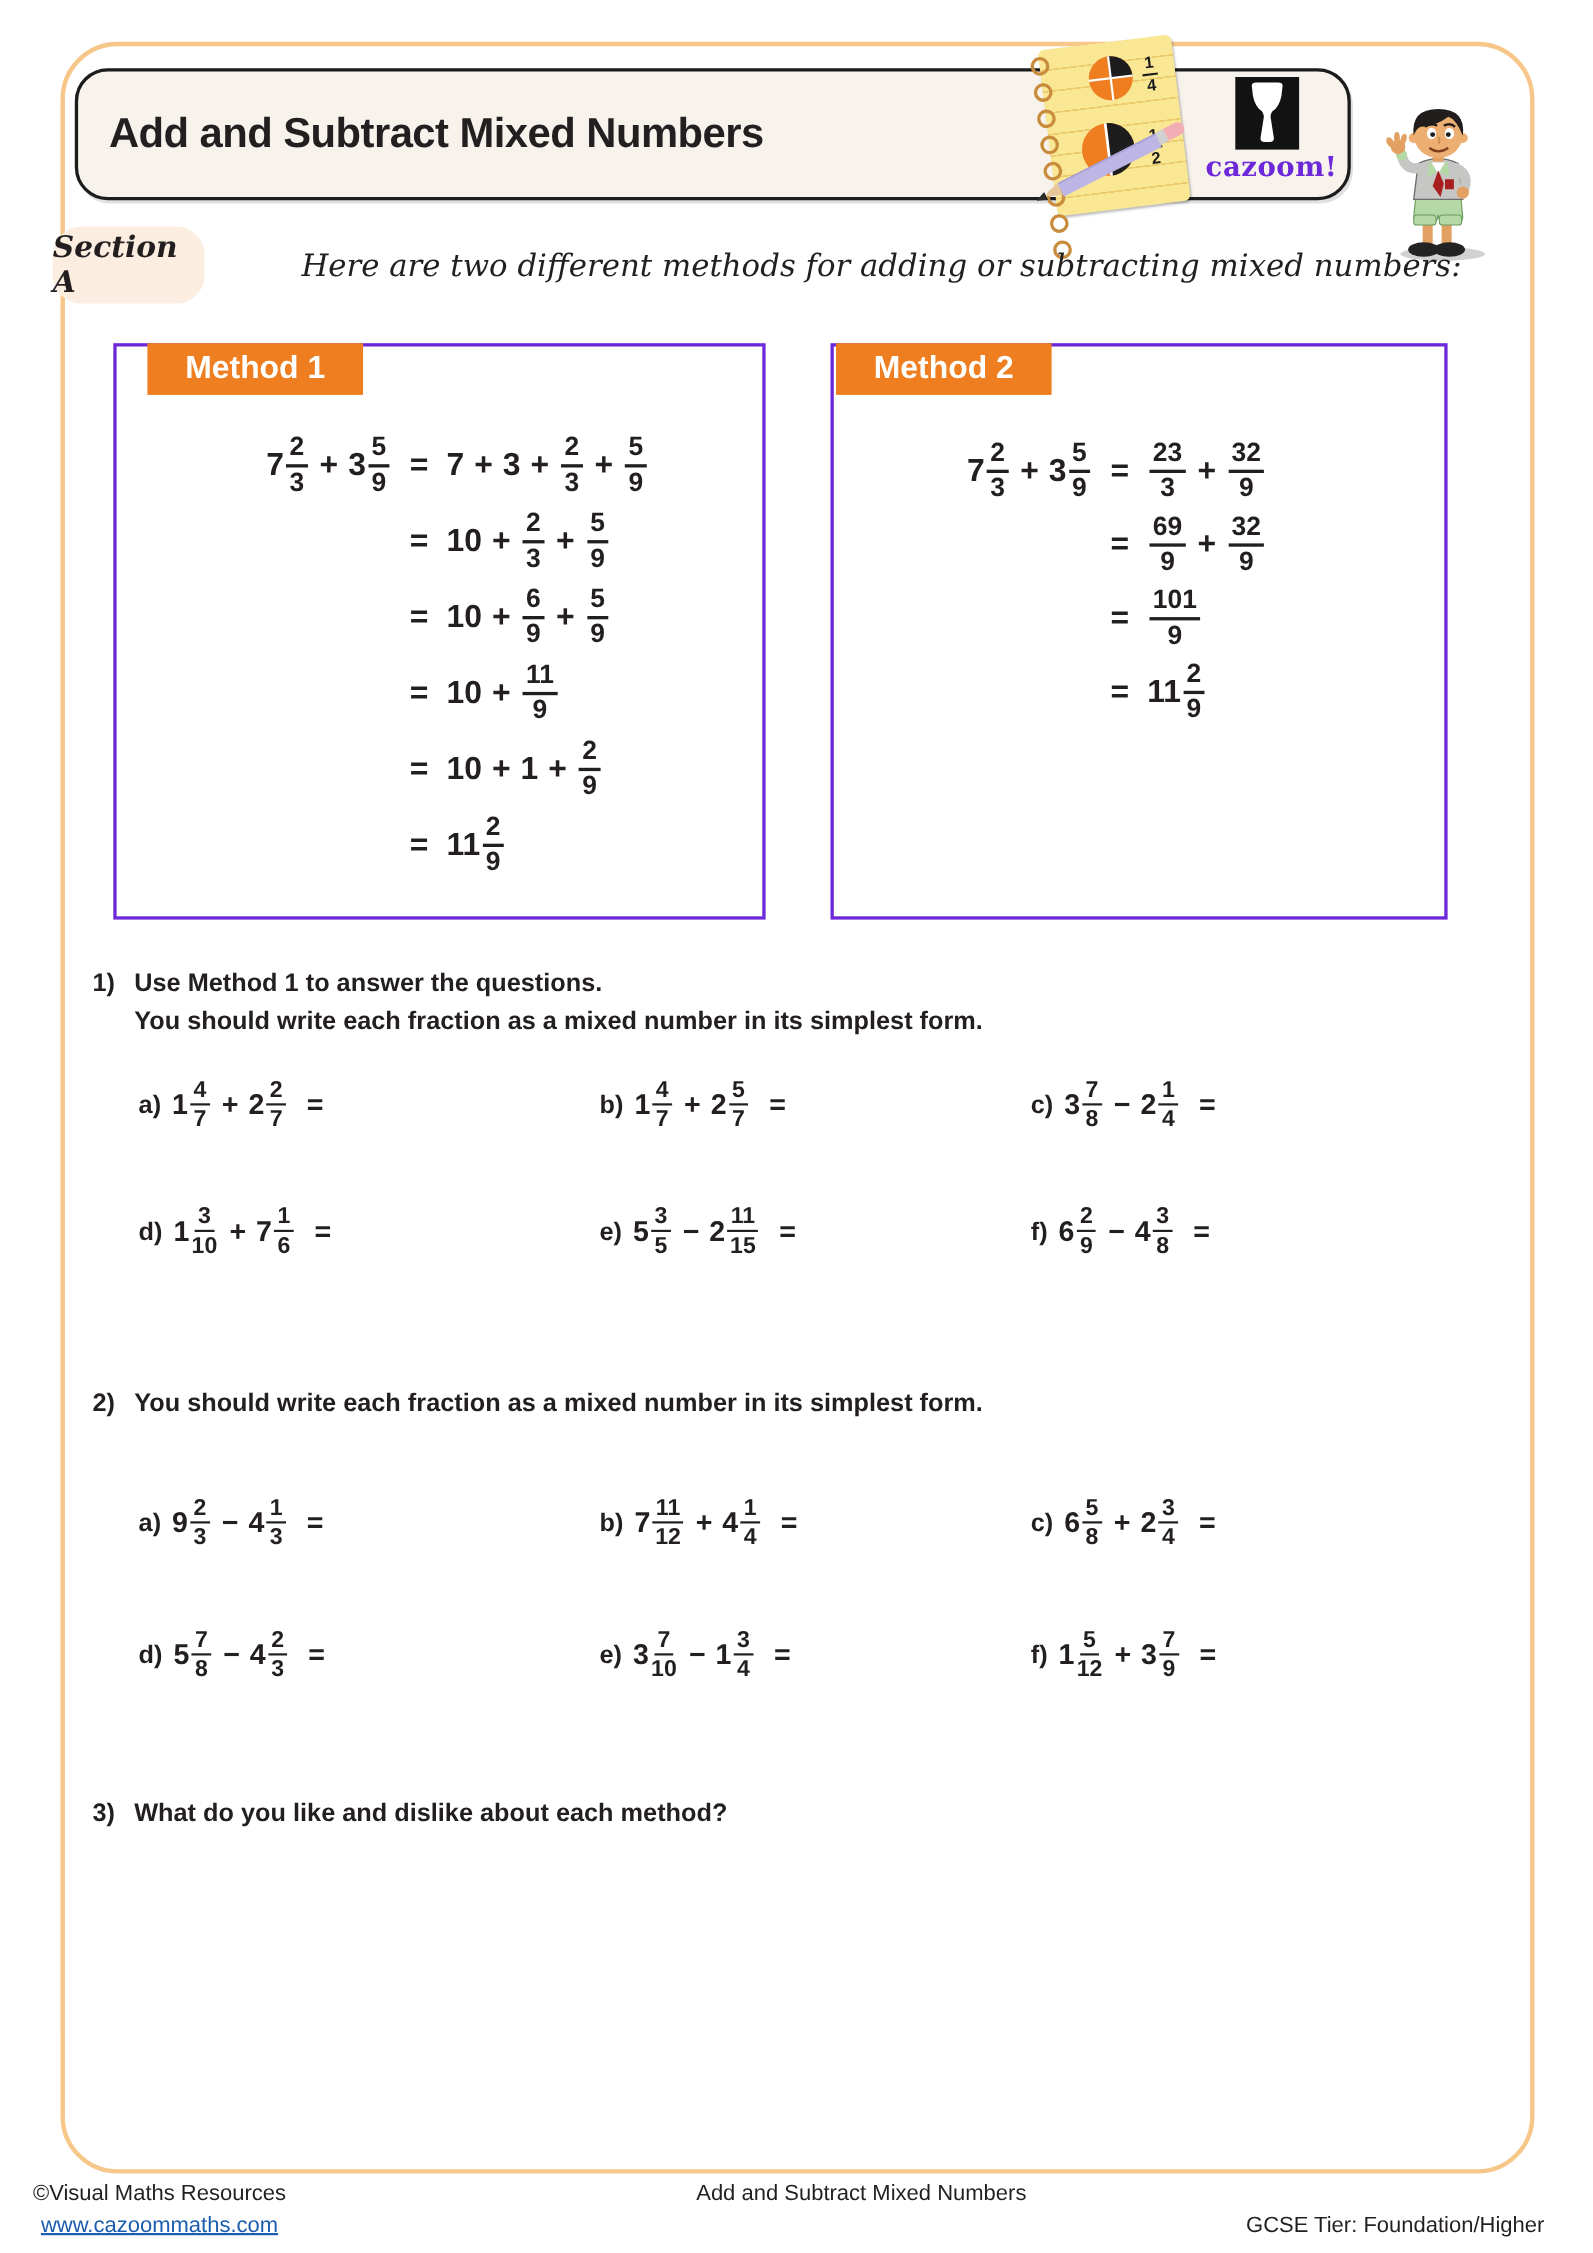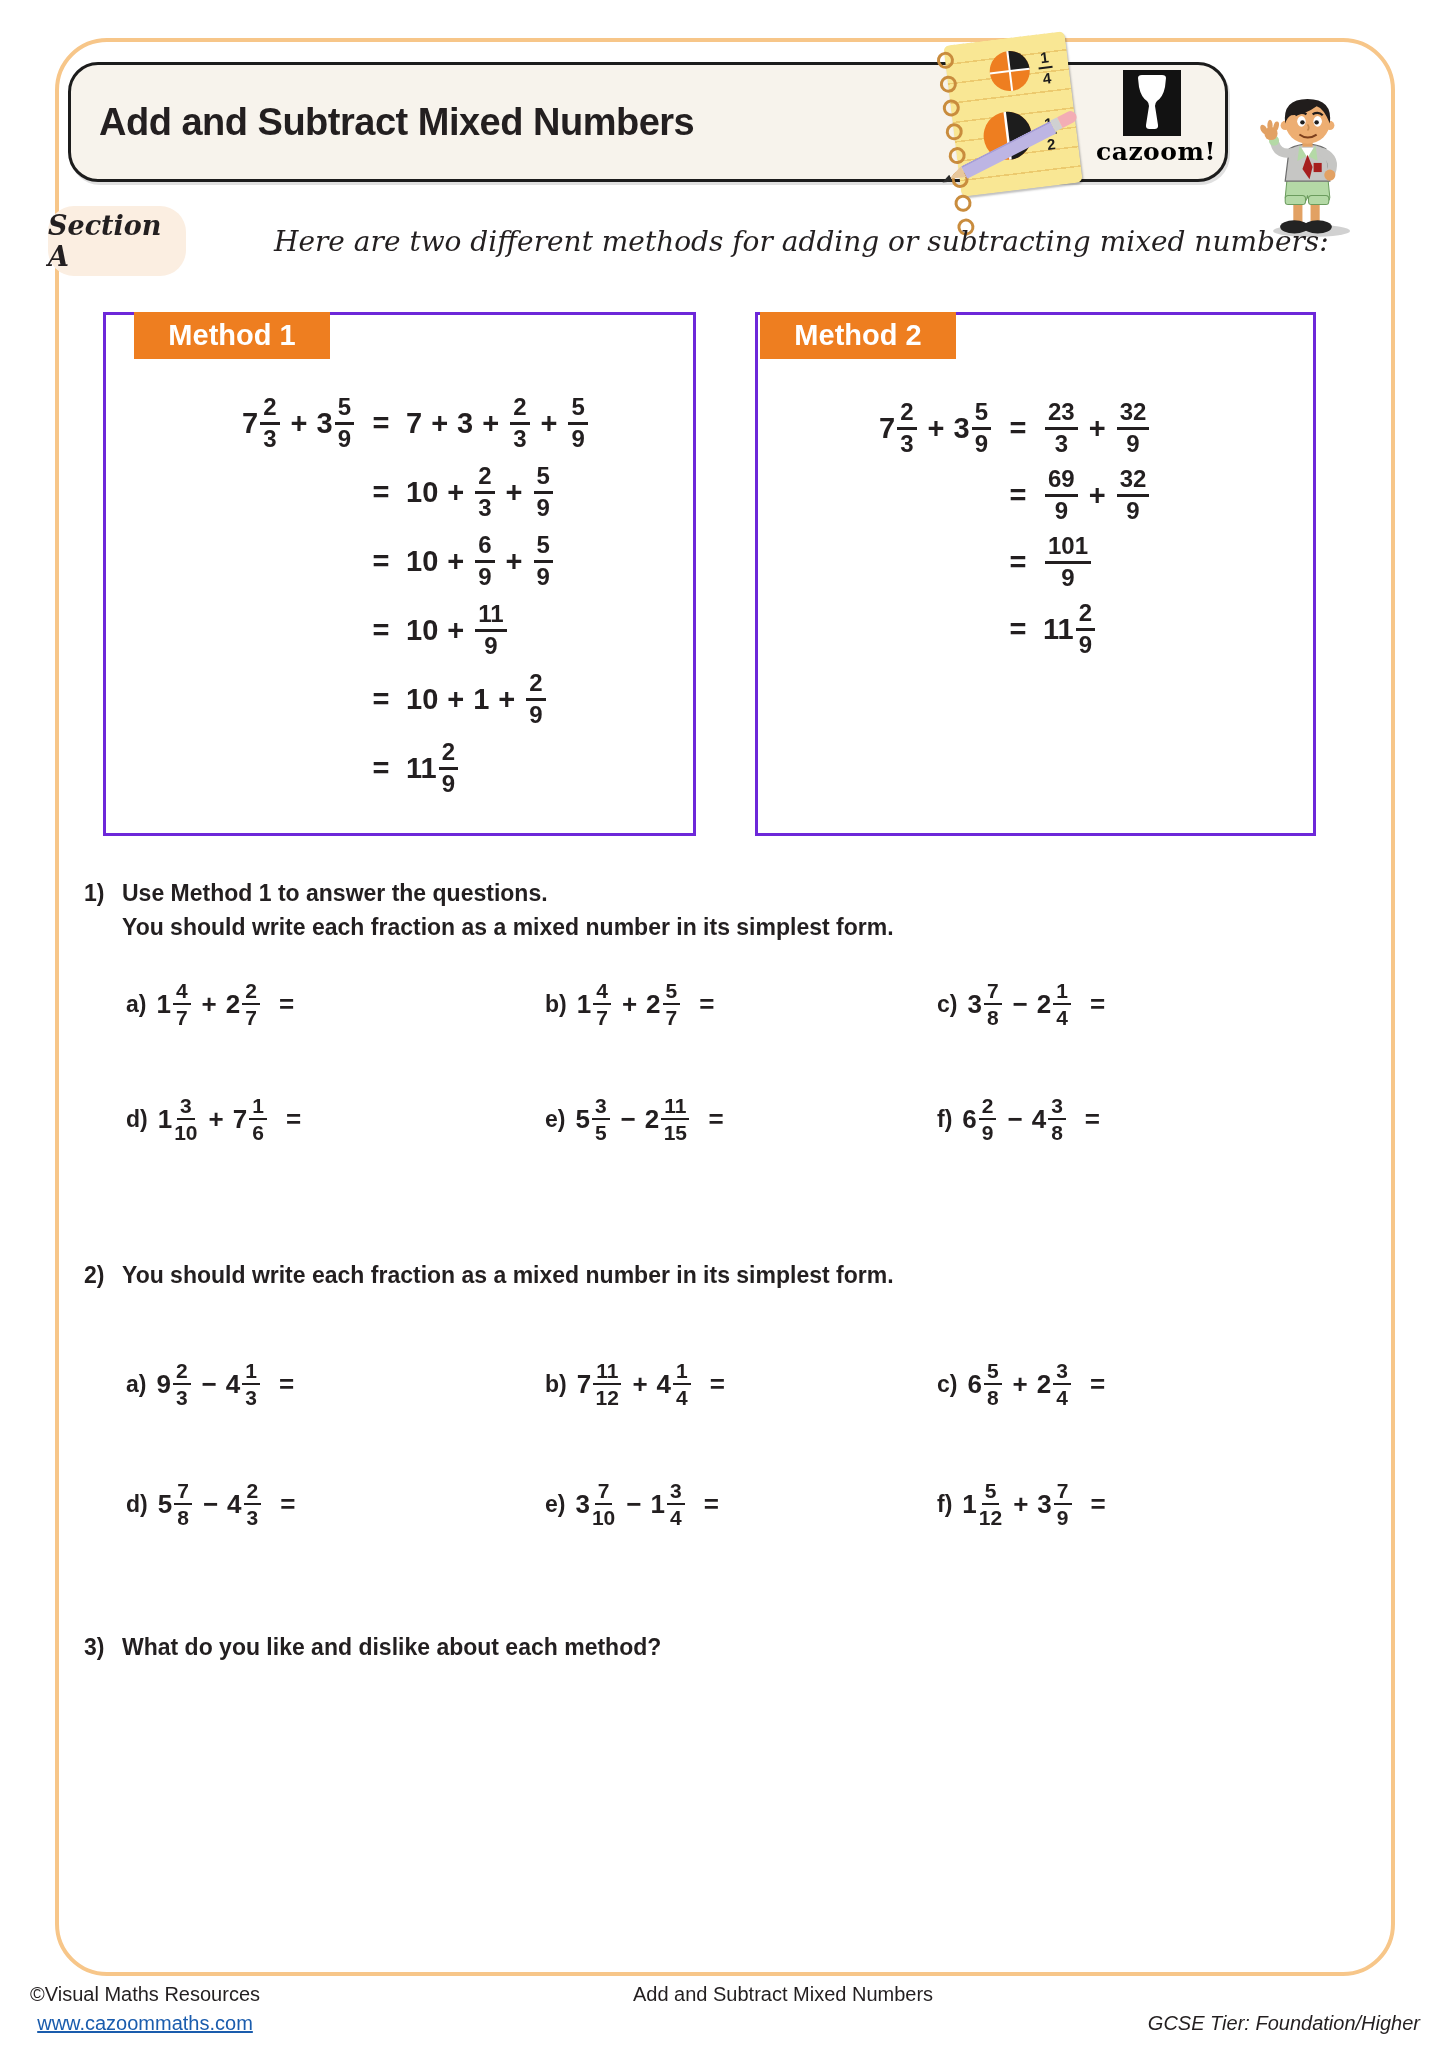--- a/index.html
+++ b/index.html
@@ -40,21 +40,21 @@
   .mini-frac.l2{left:88px;top:82px;}
   .pencil{position:absolute;left:-4px;top:108px;width:152px;height:12px;transform:rotate(-27deg);}
   .pencil .body{position:absolute;left:24px;top:0;width:100px;height:12px;background:#BDB5E3;border-top:2px solid #a79ed6;border-radius:1px;}
   .pencil .wood{position:absolute;left:8px;top:0;width:16px;height:12px;background:#E8C79A;clip-path:polygon(100% 0,100% 100%,0 50%);}
   .pencil .tip{position:absolute;left:0;top:2px;width:10px;height:8px;background:#2b2b2b;clip-path:polygon(100% 0,100% 100%,0 50%);}
   .pencil .band{position:absolute;left:124px;top:0;width:8px;height:12px;background:#cfd0d2;}
   .pencil .eraser{position:absolute;left:132px;top:0;width:18px;height:12px;background:#F3ADB5;border-radius:0 6px 6px 0;}
   
   .logo{position:absolute;left:1096px;top:70px;width:112px;text-align:center;}
   .logo-mark{width:58px;height:66px;background:#121212;margin:0 auto;}
-  .logo-text{font-family:"DejaVu Serif", serif;font-weight:bold;font-size:25px;color:#000000;margin-top:1px;letter-spacing:0.5px;}
+  .logo-text{font-family:"DejaVu Serif", serif;font-weight:bold;font-size:25px;color:#6d28d9;margin-top:1px;letter-spacing:0.5px;}
   
   .boy{position:absolute;left:1248px;top:96px;width:118px;height:142px;}
   
   .section-badge{
     position:absolute;left:48px;top:206px;width:138px;height:70px;background:#FBEEE1;
     border-radius:26px;display:flex;align-items:center;justify-content:center;
     font-family:"DejaVu Serif", serif;font-style:italic;font-weight:bold;font-size:27px;
   }
   .section-instruction{
     position:absolute;left:274px;top:206px;height:70px;display:flex;align-items:center;
@@ -95,21 +95,21 @@
   .ilabel{font-weight:bold;font-size:23px;margin-right:10px;}
   .item .int,.item .op{font-size:26px;}
   .item .frac{font-size:21px;}
   .item .fnum{border-bottom-width:2.5px;}
   .item .op.eq{margin-left:17px;}
   
   .footer{position:absolute;font-size:20px;line-height:29px;text-align:center;}
   .footer-left{left:30px;top:1980px;}
   .footer-link{color:#1A5CAD;text-decoration:underline;cursor:pointer;}
   .footer-center{left:483px;top:1980px;width:600px;text-align:center;}
-  .footer-right{right:28px;top:2009px;font-style:italic;}
+  .footer-right{right:44px;top:2009px;}
 </style>
 </head>
 <body>
 
 <div class="outer-border"></div>
 
 <div class="header-box">
   <div class="page-title">Add and Subtract Mixed Numbers</div>
 </div>
 

